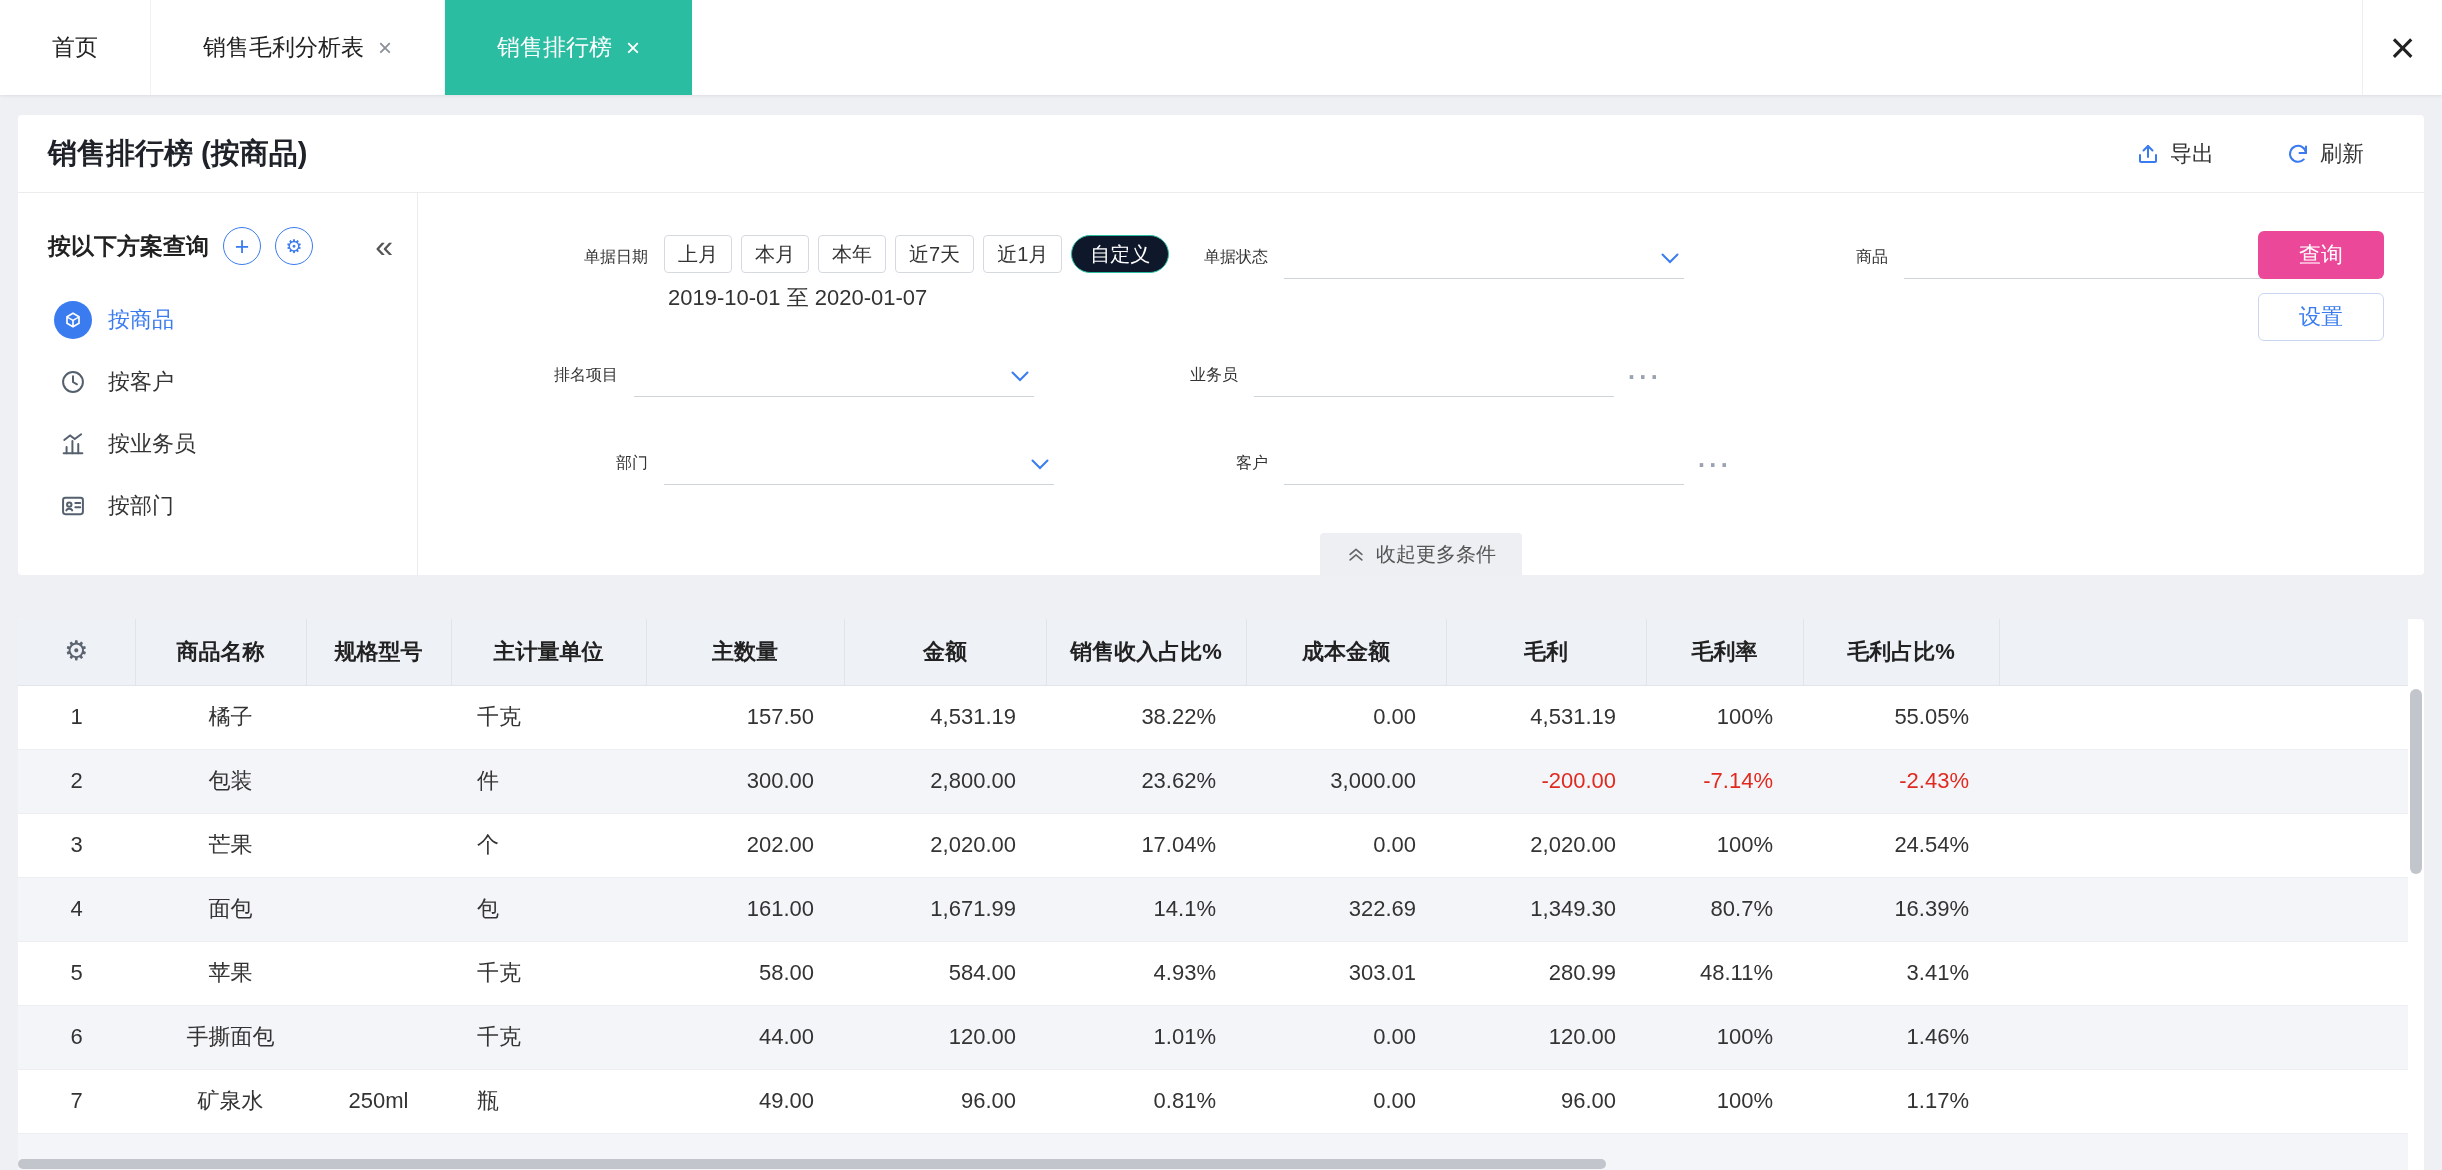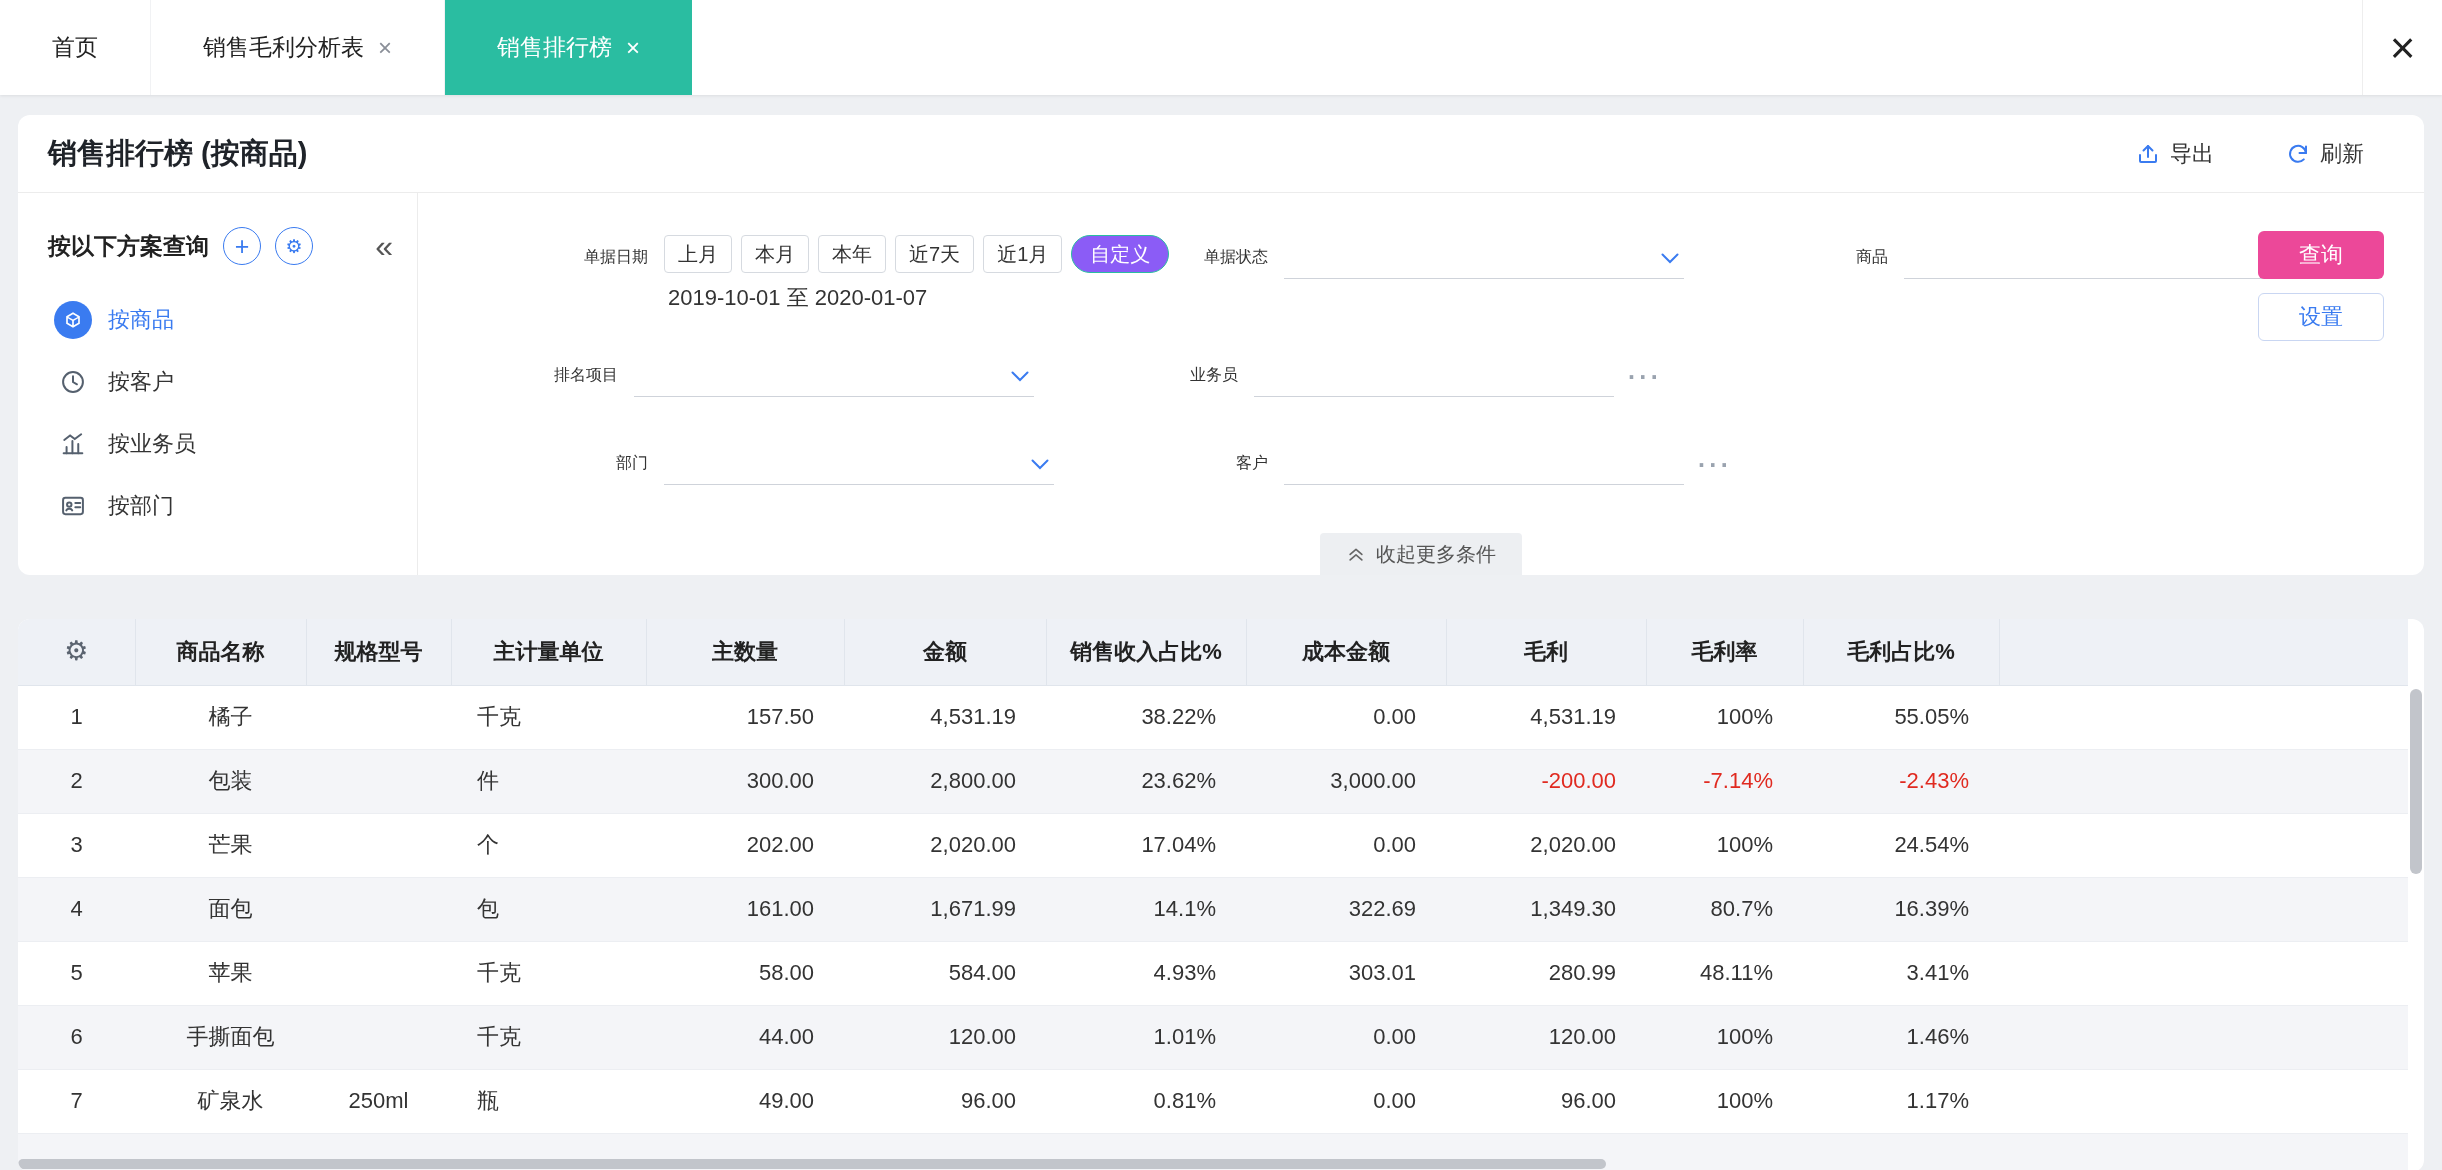--- a/index.html
+++ b/index.html
@@ -13,21 +13,21 @@
   
   .tabbar { height: 95px; background: #fff; display: flex; align-items: stretch; box-shadow: 0 1px 3px rgba(0,0,0,.08); position: relative; z-index: 5; }
   .tab { display: flex; align-items: center; gap: 14px; padding: 0 52px; font-size: 23px; color: #222; cursor: pointer; border-right: 1px solid #f1f2f4; }
   .tab.active { background: #2abda1; color: #fff; border-right: none; }
   .tab-x { font-size: 24px; color: #8a8f98; line-height: 1; }
   .tab.active .tab-x { color: #fff; }
   .tabbar-close { margin-left: auto; width: 80px; display: flex; align-items: center; justify-content: center; font-size: 44px; font-weight: 300; color: #222; border-left: 1px solid #eee; cursor: pointer; }
 
   
   .page { padding: 20px 18px 0; }
-  .card { background: #fff; border-radius: 12px; }
+  .card { background: #fff; border-radius: 4px; }
 
   .title-row { height: 78px; display: flex; align-items: center; padding: 0 60px 0 30px; border-bottom: 1px solid #ececec; }
   .page-title { font-size: 29px; font-weight: 600; color: #1f2329; }
   .title-actions { margin-left: auto; display: flex; gap: 72px; }
   .action { display: flex; align-items: center; gap: 10px; font-size: 22px; color: #333; cursor: pointer; }
 
   
   .query-body { display: flex; height: 382px; }
   .schemes { width: 400px; border-right: 1px solid #ececec; padding: 34px 24px 0 30px; flex: none; }
   .schemes-head { display: flex; align-items: center; gap: 14px; }
@@ -51,21 +51,21 @@
   .f-label.l3 { width: 100px; }
   .ufield { position: relative; height: 44px; border-bottom: 1px solid #cfd3da; margin-left: 16px; display: flex; align-items: flex-end; }
   .w390 { width: 390px; } .w400 { width: 400px; } .w360 { width: 360px; }
   .ufield input { border: none; outline: none; width: 100%; height: 40px; font-size: 21px; background: transparent; padding: 0 34px 4px 6px; font-family: inherit; color: #333; }
   .chev { position: absolute; right: 2px; bottom: 8px; cursor: pointer; }
   .dots { margin-left: 14px; line-height: 48px; font-size: 25px; font-weight: 700; color: #9aa3af; letter-spacing: 3px; cursor: pointer; }
 
   .date-group { margin-left: 16px; }
   .quick-row { display: flex; gap: 9px; align-items: center; }
   .qbtn { height: 38px; padding: 0 13px; border: 1px solid #d6dae0; background: #fff; border-radius: 4px; font-size: 20px; color: #333; cursor: pointer; white-space: nowrap; font-family: inherit; }
-  .qbtn.custom { background: #8b5cf6; border-color: #2abda1; color: #fff; border-radius: 19px; padding: 0 18px; }
+  .qbtn.custom { background: #0f172a; border-color: #2abda1; color: #fff; border-radius: 19px; padding: 0 18px; }
   .date-range { margin-top: 10px; font-size: 22px; color: #333; padding-left: 4px; }
 
   .side-buttons { position: absolute; top: 38px; right: 40px; display: flex; flex-direction: column; gap: 14px; }
   .btn { width: 126px; height: 48px; border-radius: 6px; font-size: 22px; display: flex; align-items: center; justify-content: center; cursor: pointer; border: none; font-family: inherit; }
   .btn.primary { background: #ec4899; color: #fff; }
   .btn.ghost { background: #fff; border: 1px solid #c9d6f2; color: #3a7bf0; }
 
   .collapse-more { position: absolute; bottom: 0; left: 50%; transform: translateX(-50%); height: 42px; padding: 0 26px; background: #edeff2; display: flex; align-items: center; gap: 10px; font-size: 20px; color: #555; cursor: pointer; border-radius: 4px 4px 0 0; white-space: nowrap; }
 
   

